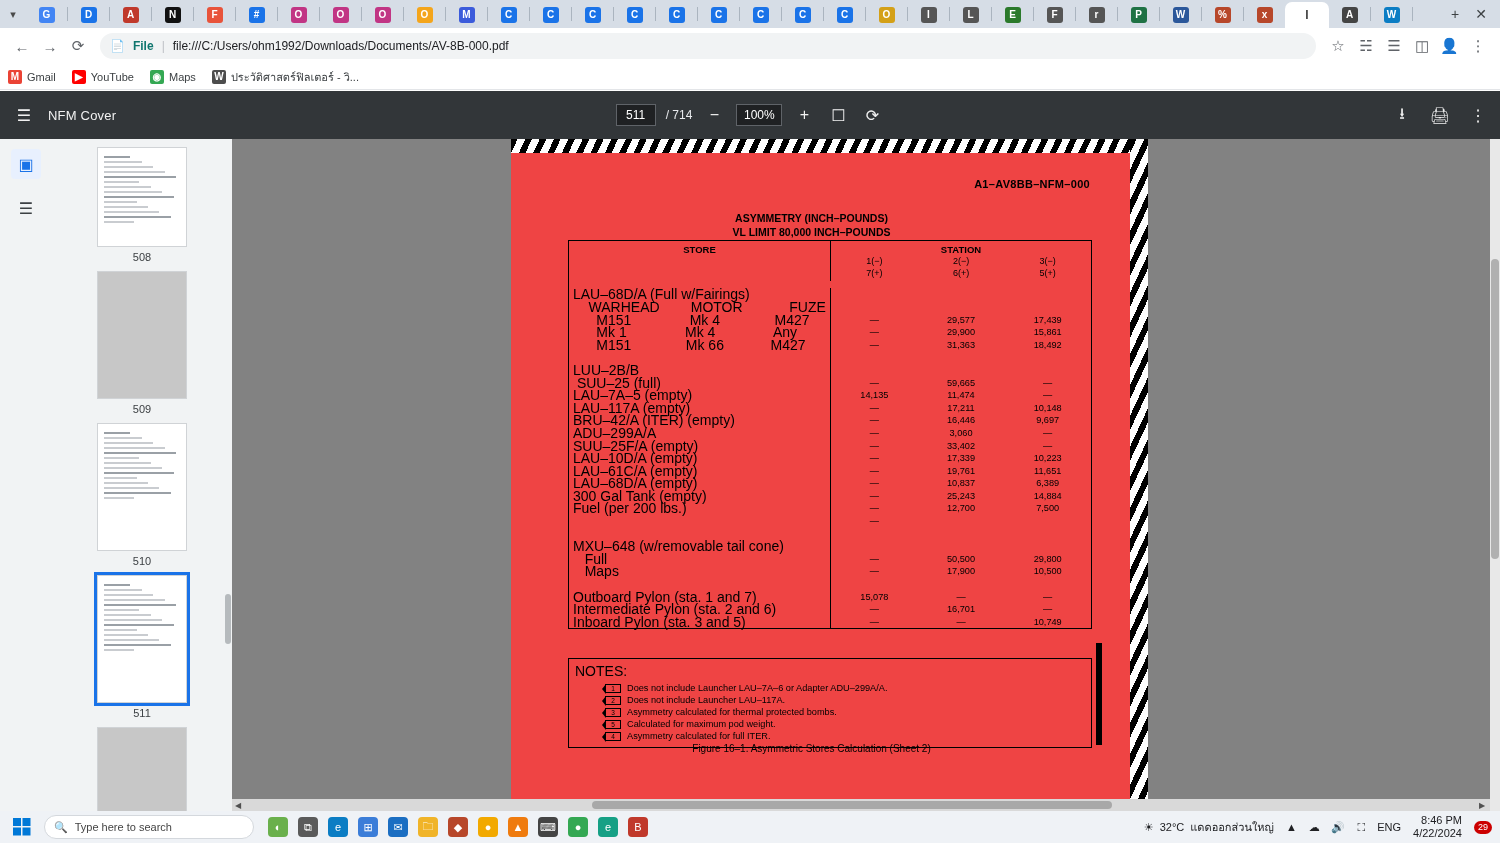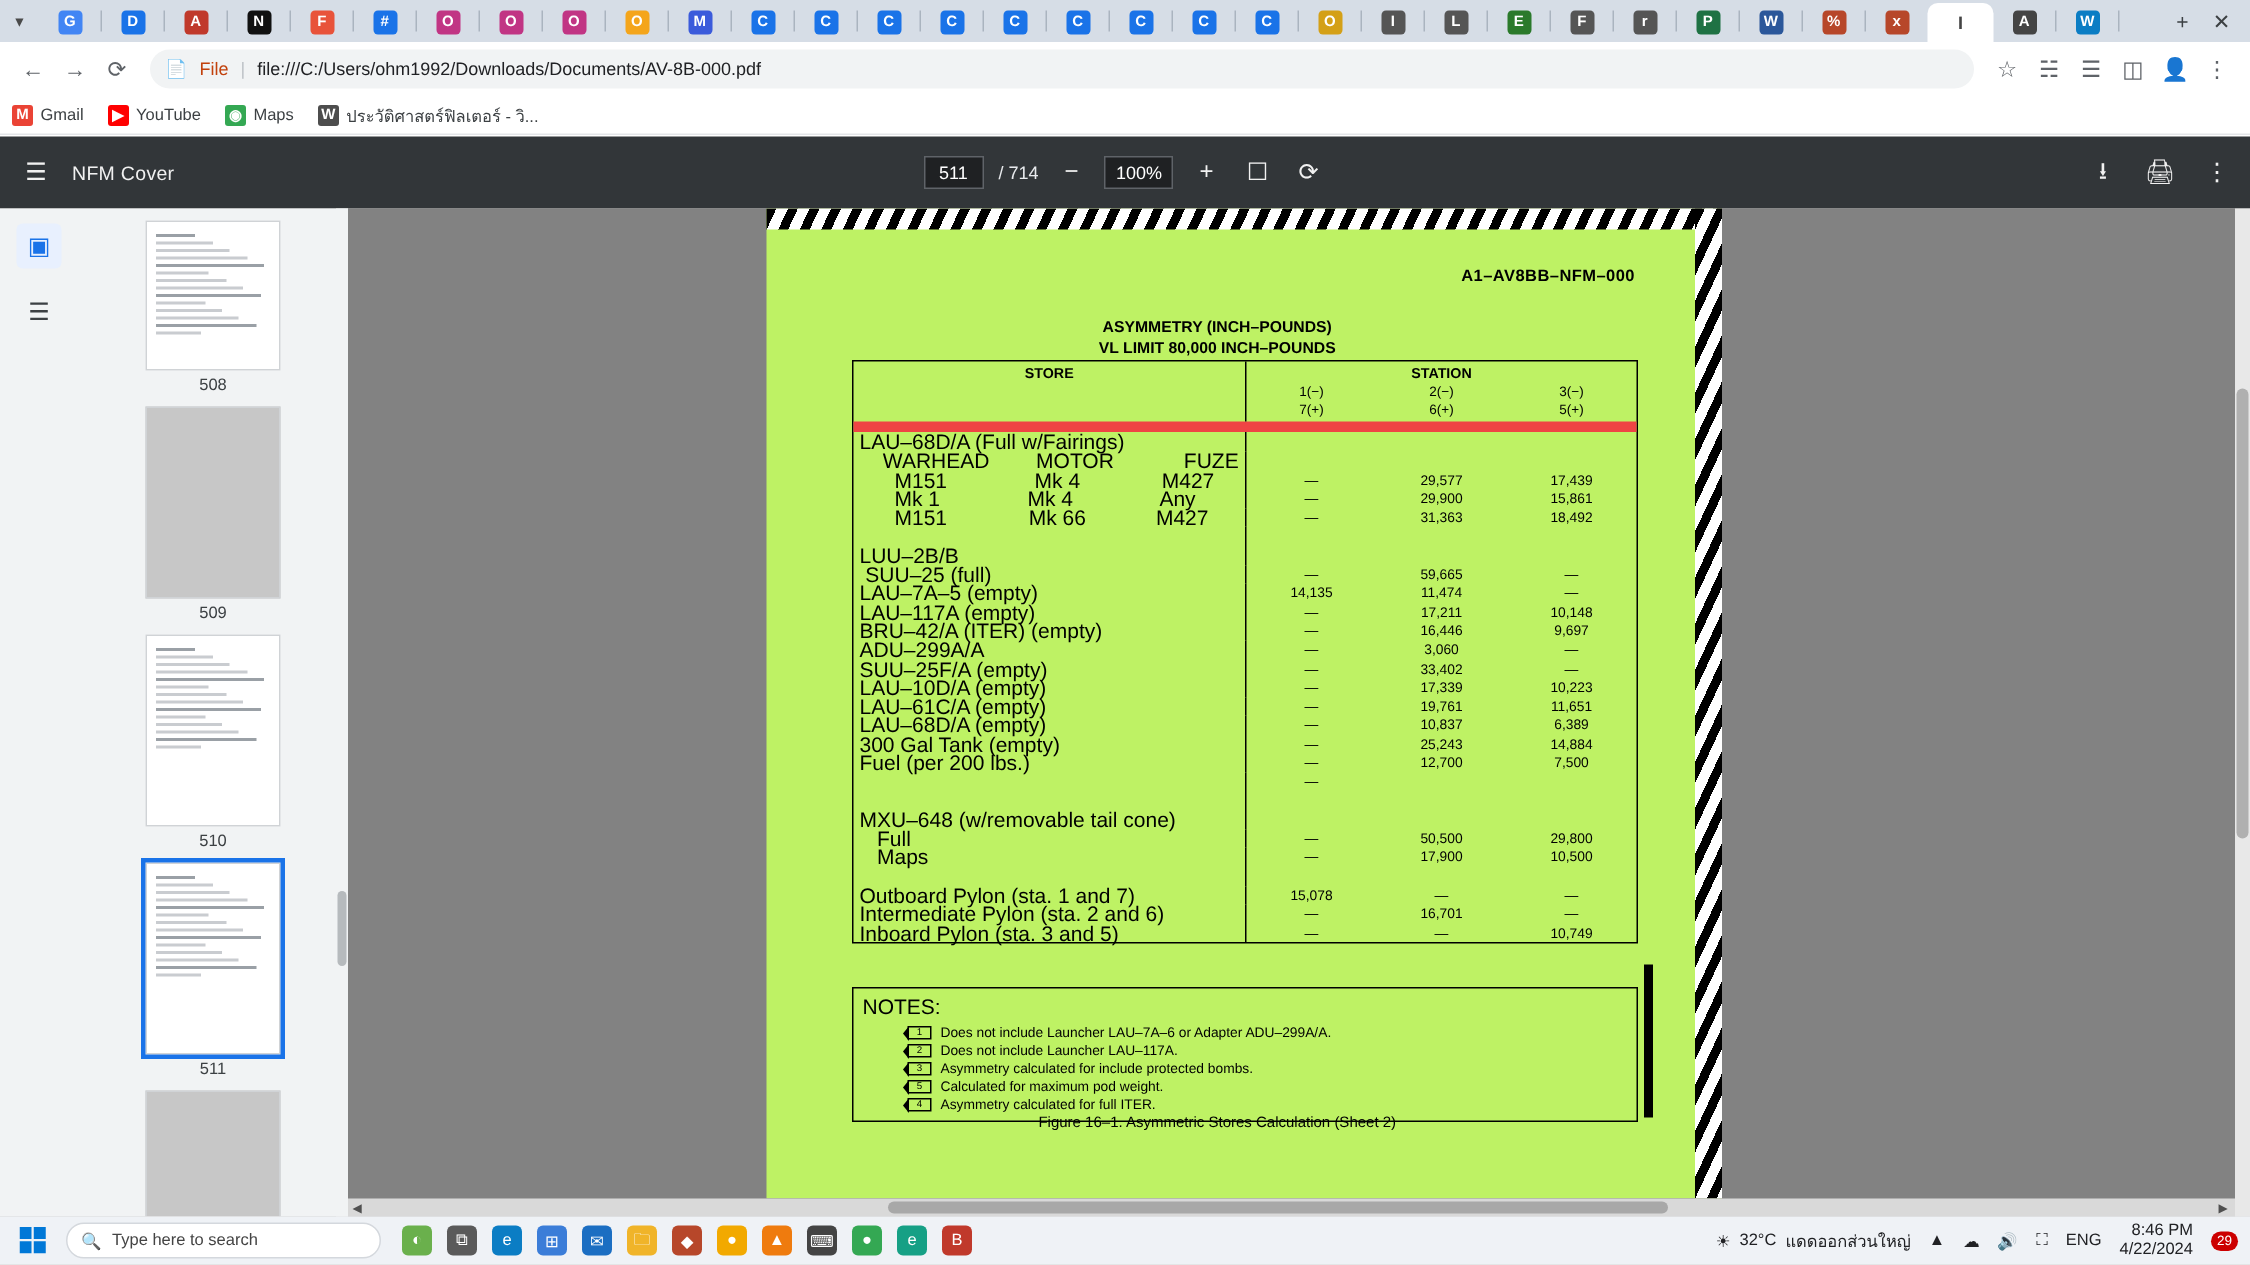--- a/index.html
+++ b/index.html
@@ -53,21 +53,21 @@
     width: 28px; height: 28px; border-radius: 50%;
     display: flex; align-items: center; justify-content: center;
     color: #5f6368; font-size: 15px;
   }
   .omnibox {
     flex: 1; height: 26px; margin: 0 8px;
     background: #f1f3f4; border-radius: 13px;
     display: flex; align-items: center; padding: 0 10px;
     font-size: 12px; color: #202124; gap: 8px;
   }
-  .omnibox .file-label { color: #c2410c; }
+  .omnibox .file-label { color: #0f766e; font-weight: bold; }
   .omnibox .sep { color: #bdc1c6; }
   .omnibox .url { color: #202124; }
 
   .bookmarks {
     position: absolute; top: 64px; left: 0; width: 1500px; height: 26px;
     background: #ffffff; display: flex; align-items: center; padding: 0 8px; gap: 16px;
     border-bottom: 1px solid #e3e5e8;
   }
   .bm { display: flex; align-items: center; gap: 5px; font-size: 11px; color: #3c4043; }
   .bm .bmi {
@@ -132,21 +132,21 @@
 
   .thumbscroll {
     position: absolute; left: 224px; top: 0; width: 8px; height: 672px; background: #f1f3f4;
   }
   .thumbscroll .bar { position: absolute; left: 1px; top: 455px; width: 6px; height: 50px; background: #b6babd; border-radius: 3px; }
 
   .page-area {
     position: absolute; left: 232px; top: 0; right: 0; height: 660px; background: #828282; overflow: hidden;
   }
   .page {
-    position: absolute; left: 279px; top: 0; width: 637px; height: 660px; background: #bef264;
+    position: absolute; left: 279px; top: 0; width: 637px; height: 660px; background: #ef4444;
   }
   .hatch-top {
     position: absolute; left: 0; top: 0; width: 637px; height: 14px;
     background: repeating-linear-gradient(115deg, #000 0 6px, #fff 6px 13px);
   }
   .hatch-right {
     position: absolute; right: 0; top: 0; width: 18px; height: 660px;
     background: repeating-linear-gradient(115deg, #000 0 6px, #fff 6px 13px);
   }
   .doc {
@@ -693,21 +693,21 @@
                 <div class="note">
                   <span class="flag">1</span>
                   <span>Does not include Launcher LAU–7A–6 or Adapter ADU–299A/A.</span>
                 </div>
                 <div class="note">
                   <span class="flag">2</span>
                   <span>Does not include Launcher LAU–117A.</span>
                 </div>
                 <div class="note">
                   <span class="flag">3</span>
-                  <span>Asymmetry calculated for include protected bombs.</span>
+                  <span>Asymmetry calculated for thermal protected bombs.</span>
                 </div>
                 <div class="note">
                   <span class="flag">5</span>
                   <span>Calculated for maximum pod weight.</span>
                 </div>
                 <div class="note">
                   <span class="flag">4</span>
                   <span>Asymmetry calculated for full ITER.</span>
                 </div>
               </div>

